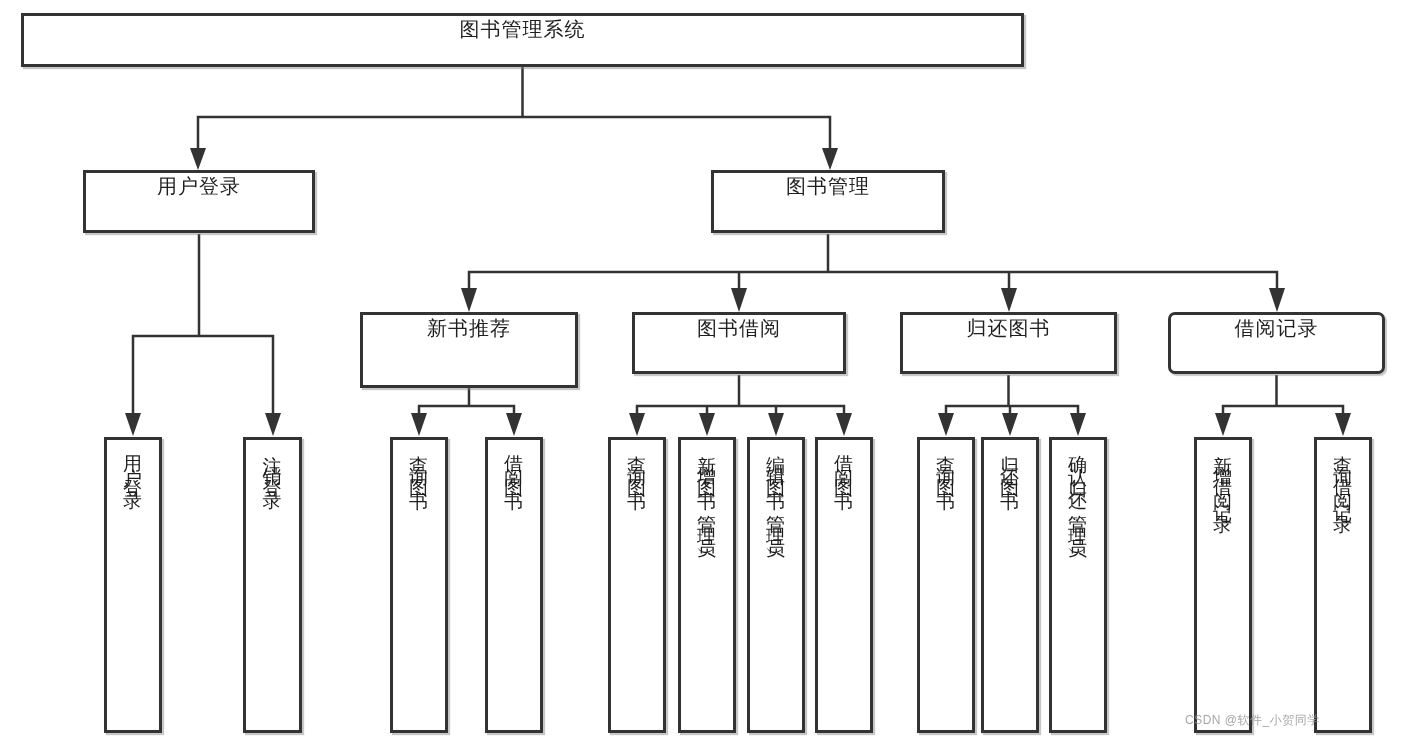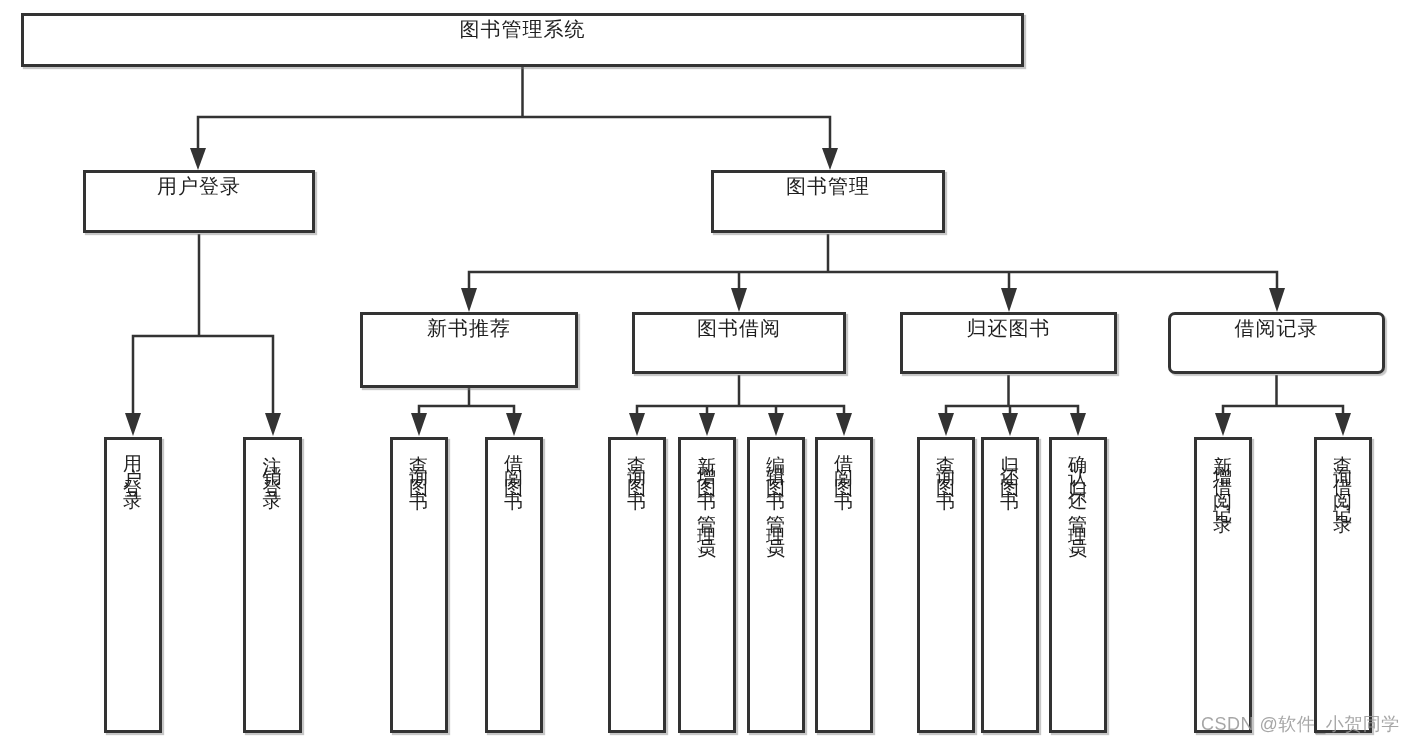--- a/index.html
+++ b/index.html
@@ -39,24 +39,23 @@
     text-orientation: mixed;
     font-size: 19px;
     letter-spacing: 12px;
     line-height: 1;
   }
   .watermark {
     position: absolute;
     left: 1185px; top: 712px;
     z-index: 6;
     color: rgba(150,150,150,0.85);
-    font-size: 18px;
+    font-size: 12px;
     letter-spacing: 0.5px;
     white-space: nowrap;
-    margin-left: 16px;
   }
 </style>
 </head>
 <body>
 
 <div class="canvas">
 
   <svg class="connectors" width="1405" height="747">
 
     <g>

